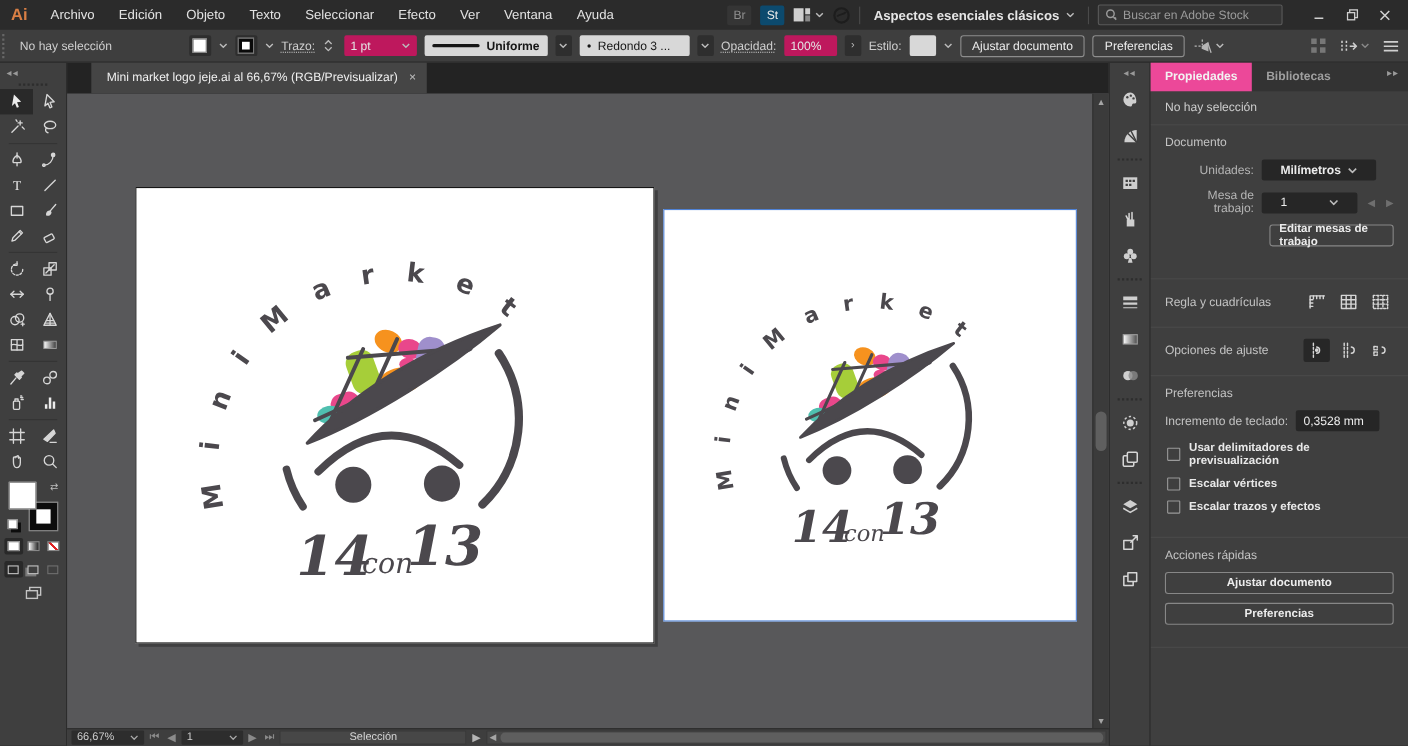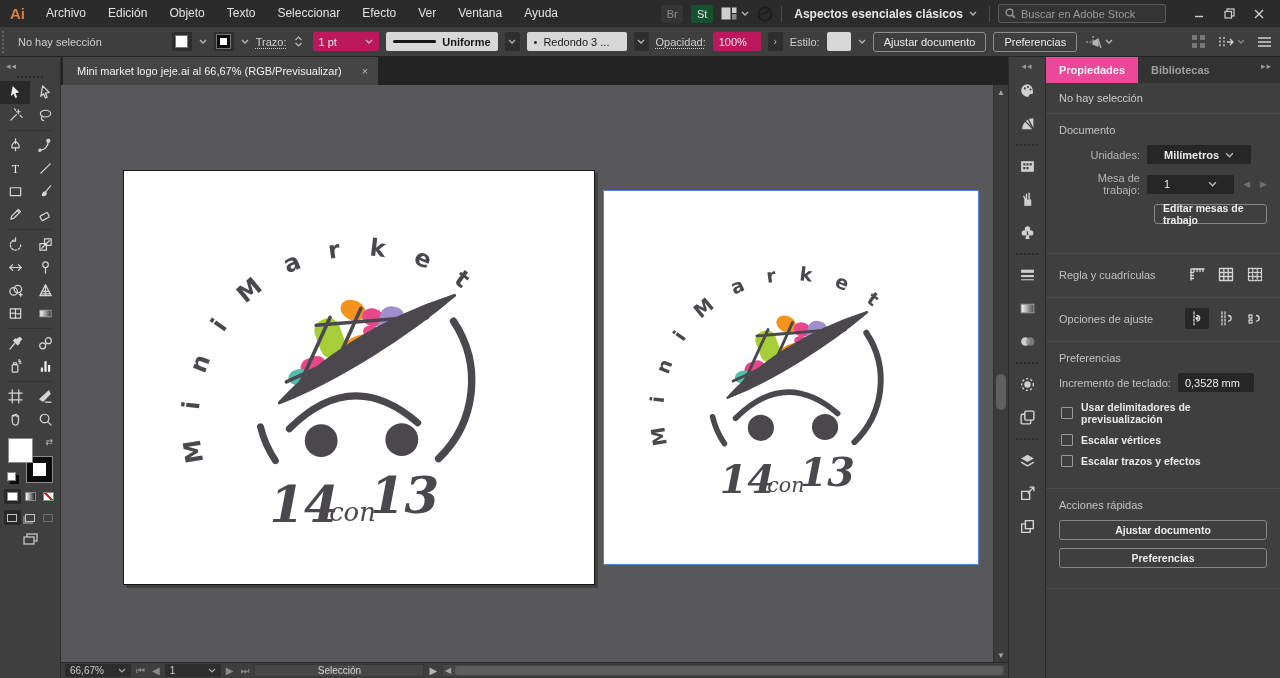--- a/index.html
+++ b/index.html
@@ -6,21 +6,21 @@
   html,body{width:1280px;height:678px;overflow:hidden;background:#2b2b2b}
   .app{width:1280px;height:678px;display:flex;flex-direction:column;font-family:"Liberation Sans",sans-serif;font-size:12px;color:#dcdcdc;user-select:none}
   svg{display:block}
   
   .menubar{height:27px;background:#2b2b2b;display:flex;align-items:center;padding:0 6px;flex:none}
   .ai-logo{color:#d97f45;font-weight:bold;font-size:15px;padding:0 10px 0 4px;letter-spacing:0}
   .menu-item{padding:0 11px;color:#e2e2e2;font-size:12px;line-height:27px;cursor:default}
   .mb-right{margin-left:auto;display:flex;align-items:center;gap:8px}
   .mb-sq{width:22px;height:18px;display:flex;align-items:center;justify-content:center;border-radius:2px;font-size:11px}
   .br-btn{color:#8f8f8f;background:#353535}
-  .st-btn{color:#e8e8e8;background:#14532d}
+  .st-btn{color:#e8e8e8;background:#0c4a6e}
   .ws-switch{display:flex;align-items:center;gap:4px;color:#bbb}
   .mb-sep{width:1px;height:16px;background:#4a4a4a}
   .ws-name{display:flex;align-items:center;gap:6px;color:#e6e6e6;font-size:12px;padding:0 4px}
   .searchbox{width:168px;height:19px;background:#343434;border:1px solid #5a5a5a;border-radius:2px;display:flex;align-items:center;gap:5px;padding:0 6px;color:#9b9b9b;font-size:11px}
   .win-controls{display:flex;margin-left:10px}
   .win-btn{width:30px;height:27px;display:flex;align-items:center;justify-content:center;color:#cfcfcf}
   
   .controlbar{height:30px;background:#3e3e3e;border-bottom:1px solid #232323;display:flex;align-items:center;gap:7px;padding:0 8px 0 2px;font-size:11px;flex:none;color:#d8d8d8}
   .drag-dots{width:7px;height:22px;border-left:2px dotted #666;margin-right:2px}
   .clabel{color:#cfcfcf}
@@ -55,21 +55,21 @@
   .minibtn{width:17px;height:15px;display:flex;align-items:center;justify-content:center;border-radius:2px}
   .minibtn.pressed{background:#292929}
   .mini-color{width:11px;height:9px;background:#fff;border:1px solid #888}
   .mini-grad{width:11px;height:9px;background:linear-gradient(90deg,#fff,#222);border:1px solid #888}
   .mini-none{width:11px;height:9px;border:1px solid #888;background:linear-gradient(45deg,#fff 42%,#d22 42%,#d22 58%,#fff 58%)}
   .mode-rect{width:10px;height:8px;border:1px solid #c4c4c4}
   .mode-rect.dim{border-color:#6f6f6f}
   
   .canvas-col{flex:1;display:flex;flex-direction:column;min-width:0;background:#58585a}
   .tabstrip{height:28px;background:#232323;display:flex;flex:none}
-  .doc-tab{background:#454545;display:flex;align-items:center;gap:20px;padding:0 10px 0 14px;font-size:11px;color:#f1f1f1;margin-left:2px}
+  .doc-tab{background:#454545;display:flex;align-items:center;gap:10px;padding:0 10px 0 14px;font-size:11px;color:#f1f1f1;margin-left:22px}
   .tab-close{color:#bdbdbd;font-size:11px}
   .viewport{flex:1;position:relative;overflow:hidden}
   .artboard{position:absolute;background:#fff}
   .ab1{left:62px;top:85px;width:472px;height:415px;border:1px solid #161616;box-shadow:3px 3px 0 rgba(20,20,20,.35)}
   .ab2{left:542px;top:105px;width:376px;height:375px;border:1px solid #4f82d6}
   .logo-svg{width:100%;height:100%}
   .vscroll{position:absolute;right:0;top:0;bottom:0;width:15px;background:#3b3b3b;border-left:1px solid #313131;display:flex;flex-direction:column;align-items:center}
   .vthumb{position:absolute;top:50%;left:2px;width:10px;height:36px;background:#5f5f5f;border-radius:5px}
   .scroll-arrow{height:14px;display:flex;align-items:center;justify-content:center;color:#a5a5a5;font-size:8px;flex:none;width:100%}
   .vs-spacer{flex:1}

